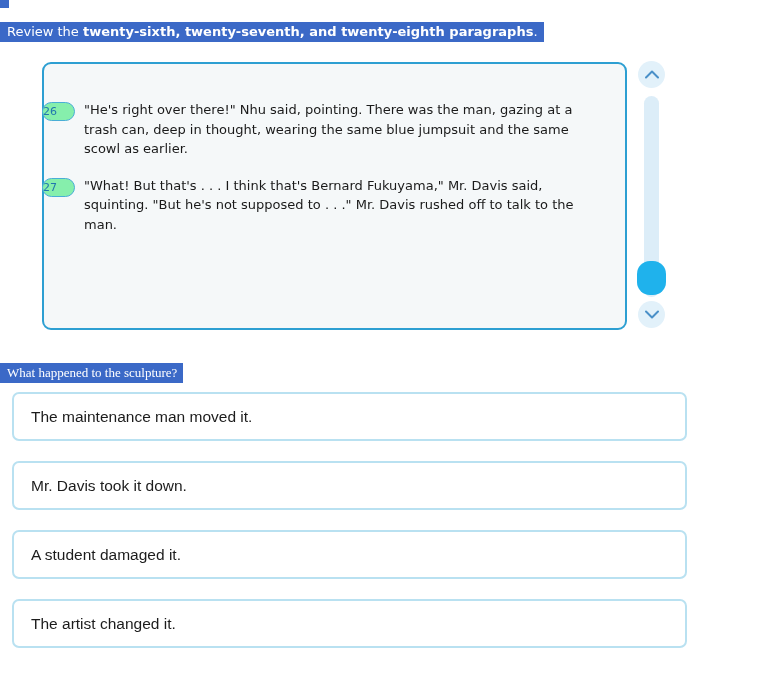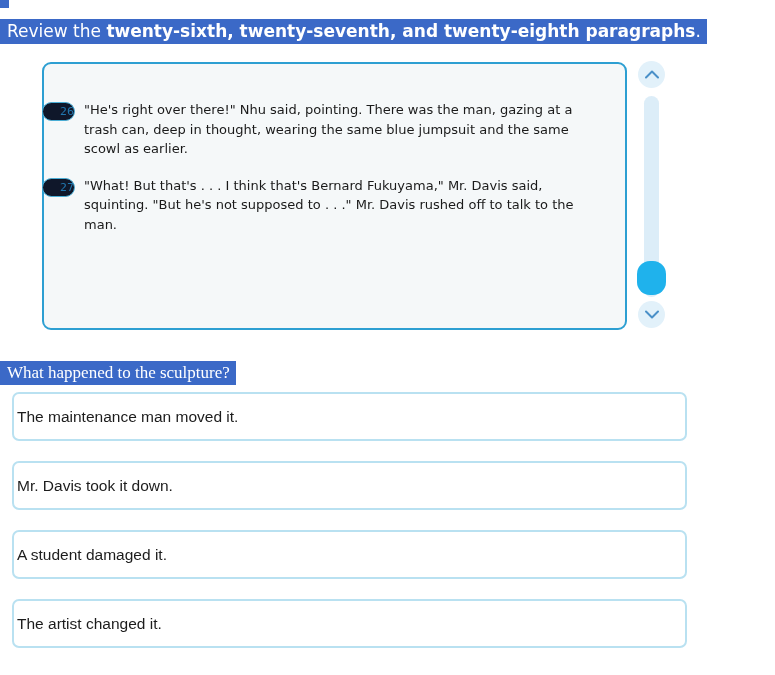--- a/index.html
+++ b/index.html
@@ -16,21 +16,21 @@
 
   
   .sel-artifact {
     left: 0; top: 8; width: 9px; height: 8px;
     background: var(--highlight, #3b69c7);
   }
 
   
   .hl-line {
     left: 0; top: 19px;
-    font-size: 17px;
+    font-size: 13px;
     color: #ffffff;
     line-height: 25px;
   }
   .hl-line .hl {
     background: var(--highlight, #3b69c7);
     padding: 2px 6px 3px 7px;
   }
   .hl-line b { font-weight: bold; }
 
   .question-line { top: 360px; font-family: Liberation Serif, serif; }
@@ -50,24 +50,24 @@
     align-items: flex-start;
     margin-bottom: 17px;
   }
   .para-badge {
     flex: 0 0 auto;
     margin-left: -2px;
     margin-top: 2px;
     width: 31px;
     height: 17px;
     line-height: 17px;
-    text-align: right;
+    text-align: left;
     font-size: 11px;
     color: var(--badge-text, #2176ae);
-    background: #0f172a;
+    background: #86efac;
     border: 1.5px solid var(--badge-border, #49aed6);
     border-radius: 10px;
   }
   .para-text {
     margin-left: 9px;
     width: 506px;
     font-size: 13px;
     line-height: 19.5px;
     color: #1a1a1a;
   }
@@ -101,21 +101,21 @@
   .answers { left: 12px; top: 392px; width: 675px; }
   .answer-box {
     box-sizing: border-box;
     width: 675px; height: 49px;
     margin-bottom: 20px;
     background: #ffffff;
     border: 2px solid var(--answer-border, #b9e1f1);
     border-radius: 7px;
     display: flex;
     align-items: center;
-    padding-left: 3px;
+    padding-left: 17px;
     font-family: "Liberation Sans", sans-serif;
     font-size: 15.5px;
     color: #1c1c1c;
     cursor: pointer;
   }
 </style>
 </head>
 <body>
 
 <div class="abs sel-artifact"></div>

